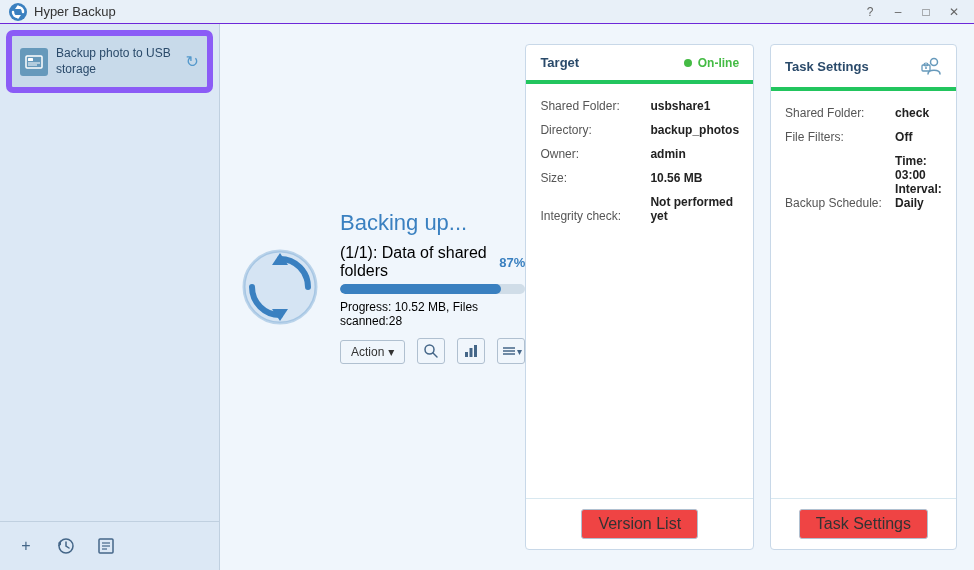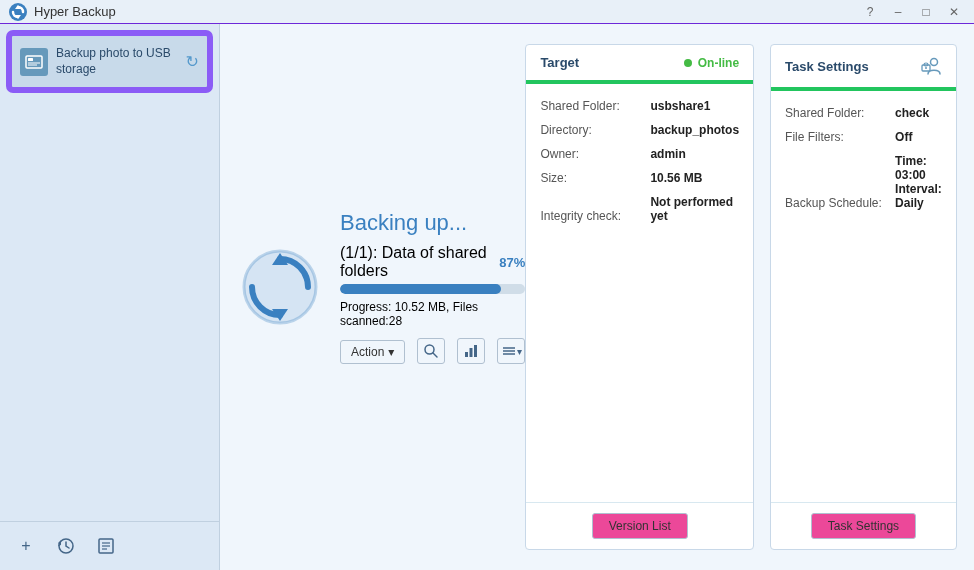--- a/index.html
+++ b/index.html
@@ -286,25 +286,25 @@
     }
     .panel-footer {
       padding: 10px 14px;
       border-top: 1px solid #d8e8f0;
       display: flex;
       justify-content: center;
     }
     .panel-footer-btn {
       padding: 5px 16px;
       border: 1px solid #b0c0d0;
-      background: #ec4899;
+      background: #ef4444;
       color: #333;
       cursor: pointer;
       border-radius: 3px;
-      font-size: 12px;
+      font-size: 16px;
     }
 
     
     @keyframes spin {
       from { transform: rotate(0deg); }
       to { transform: rotate(360deg); }
     }
     .spin-anim {
       animation: spin 2s linear infinite;
       transform-origin: center;

